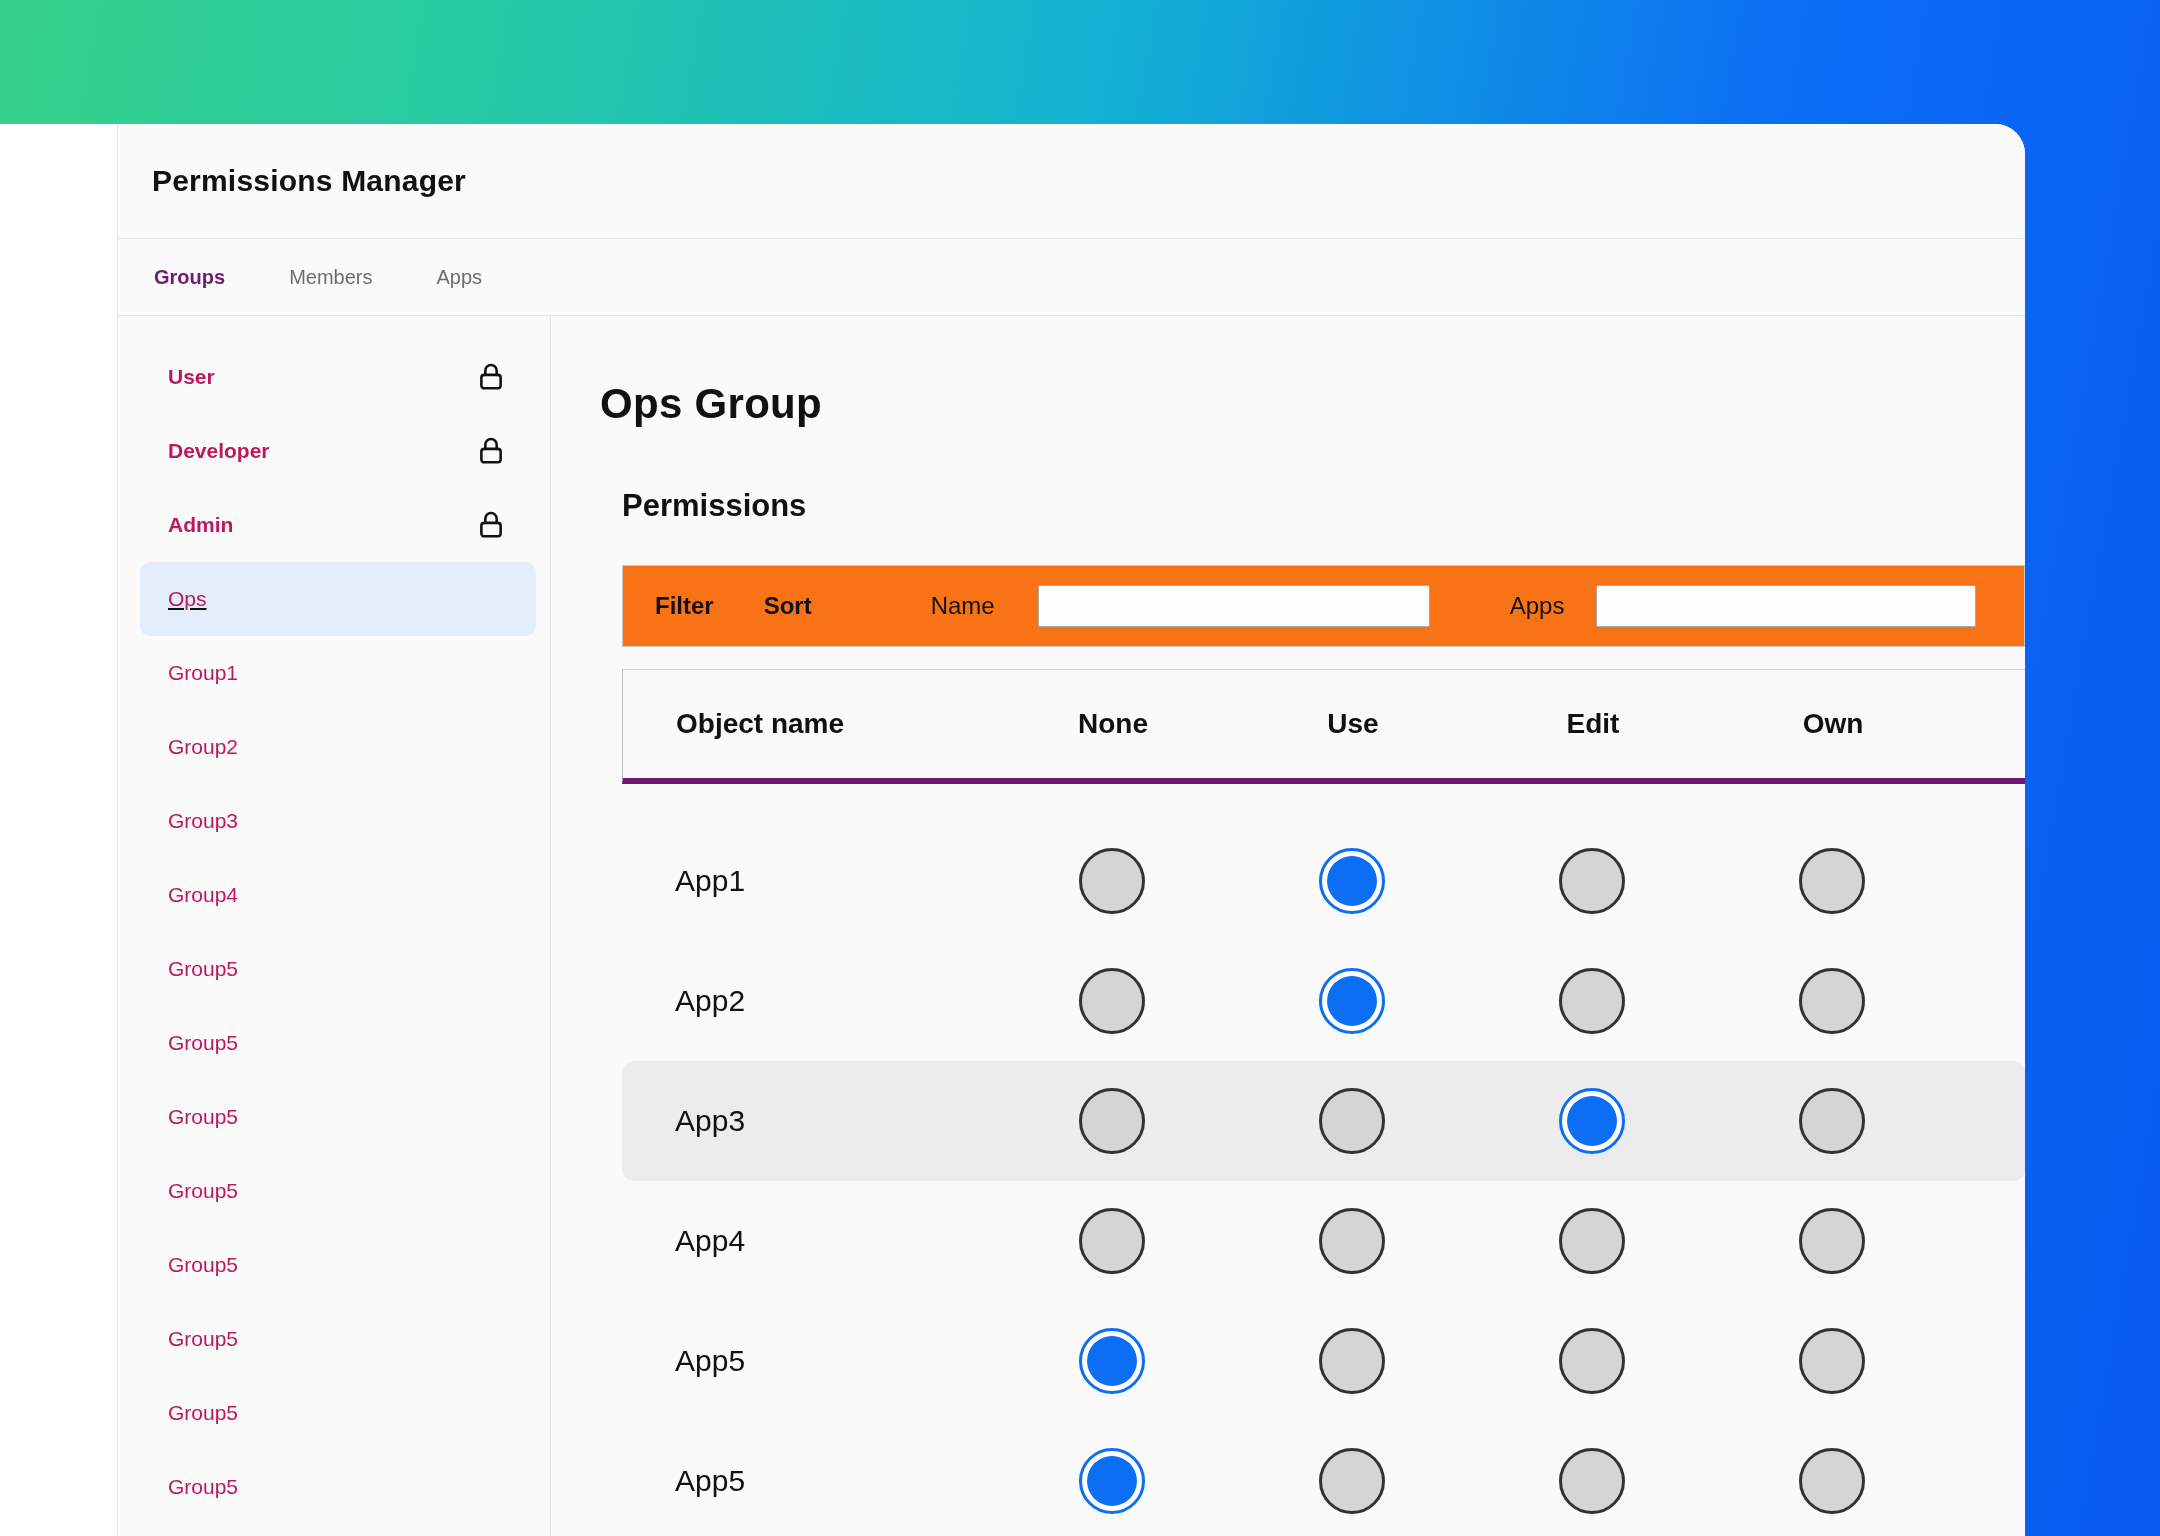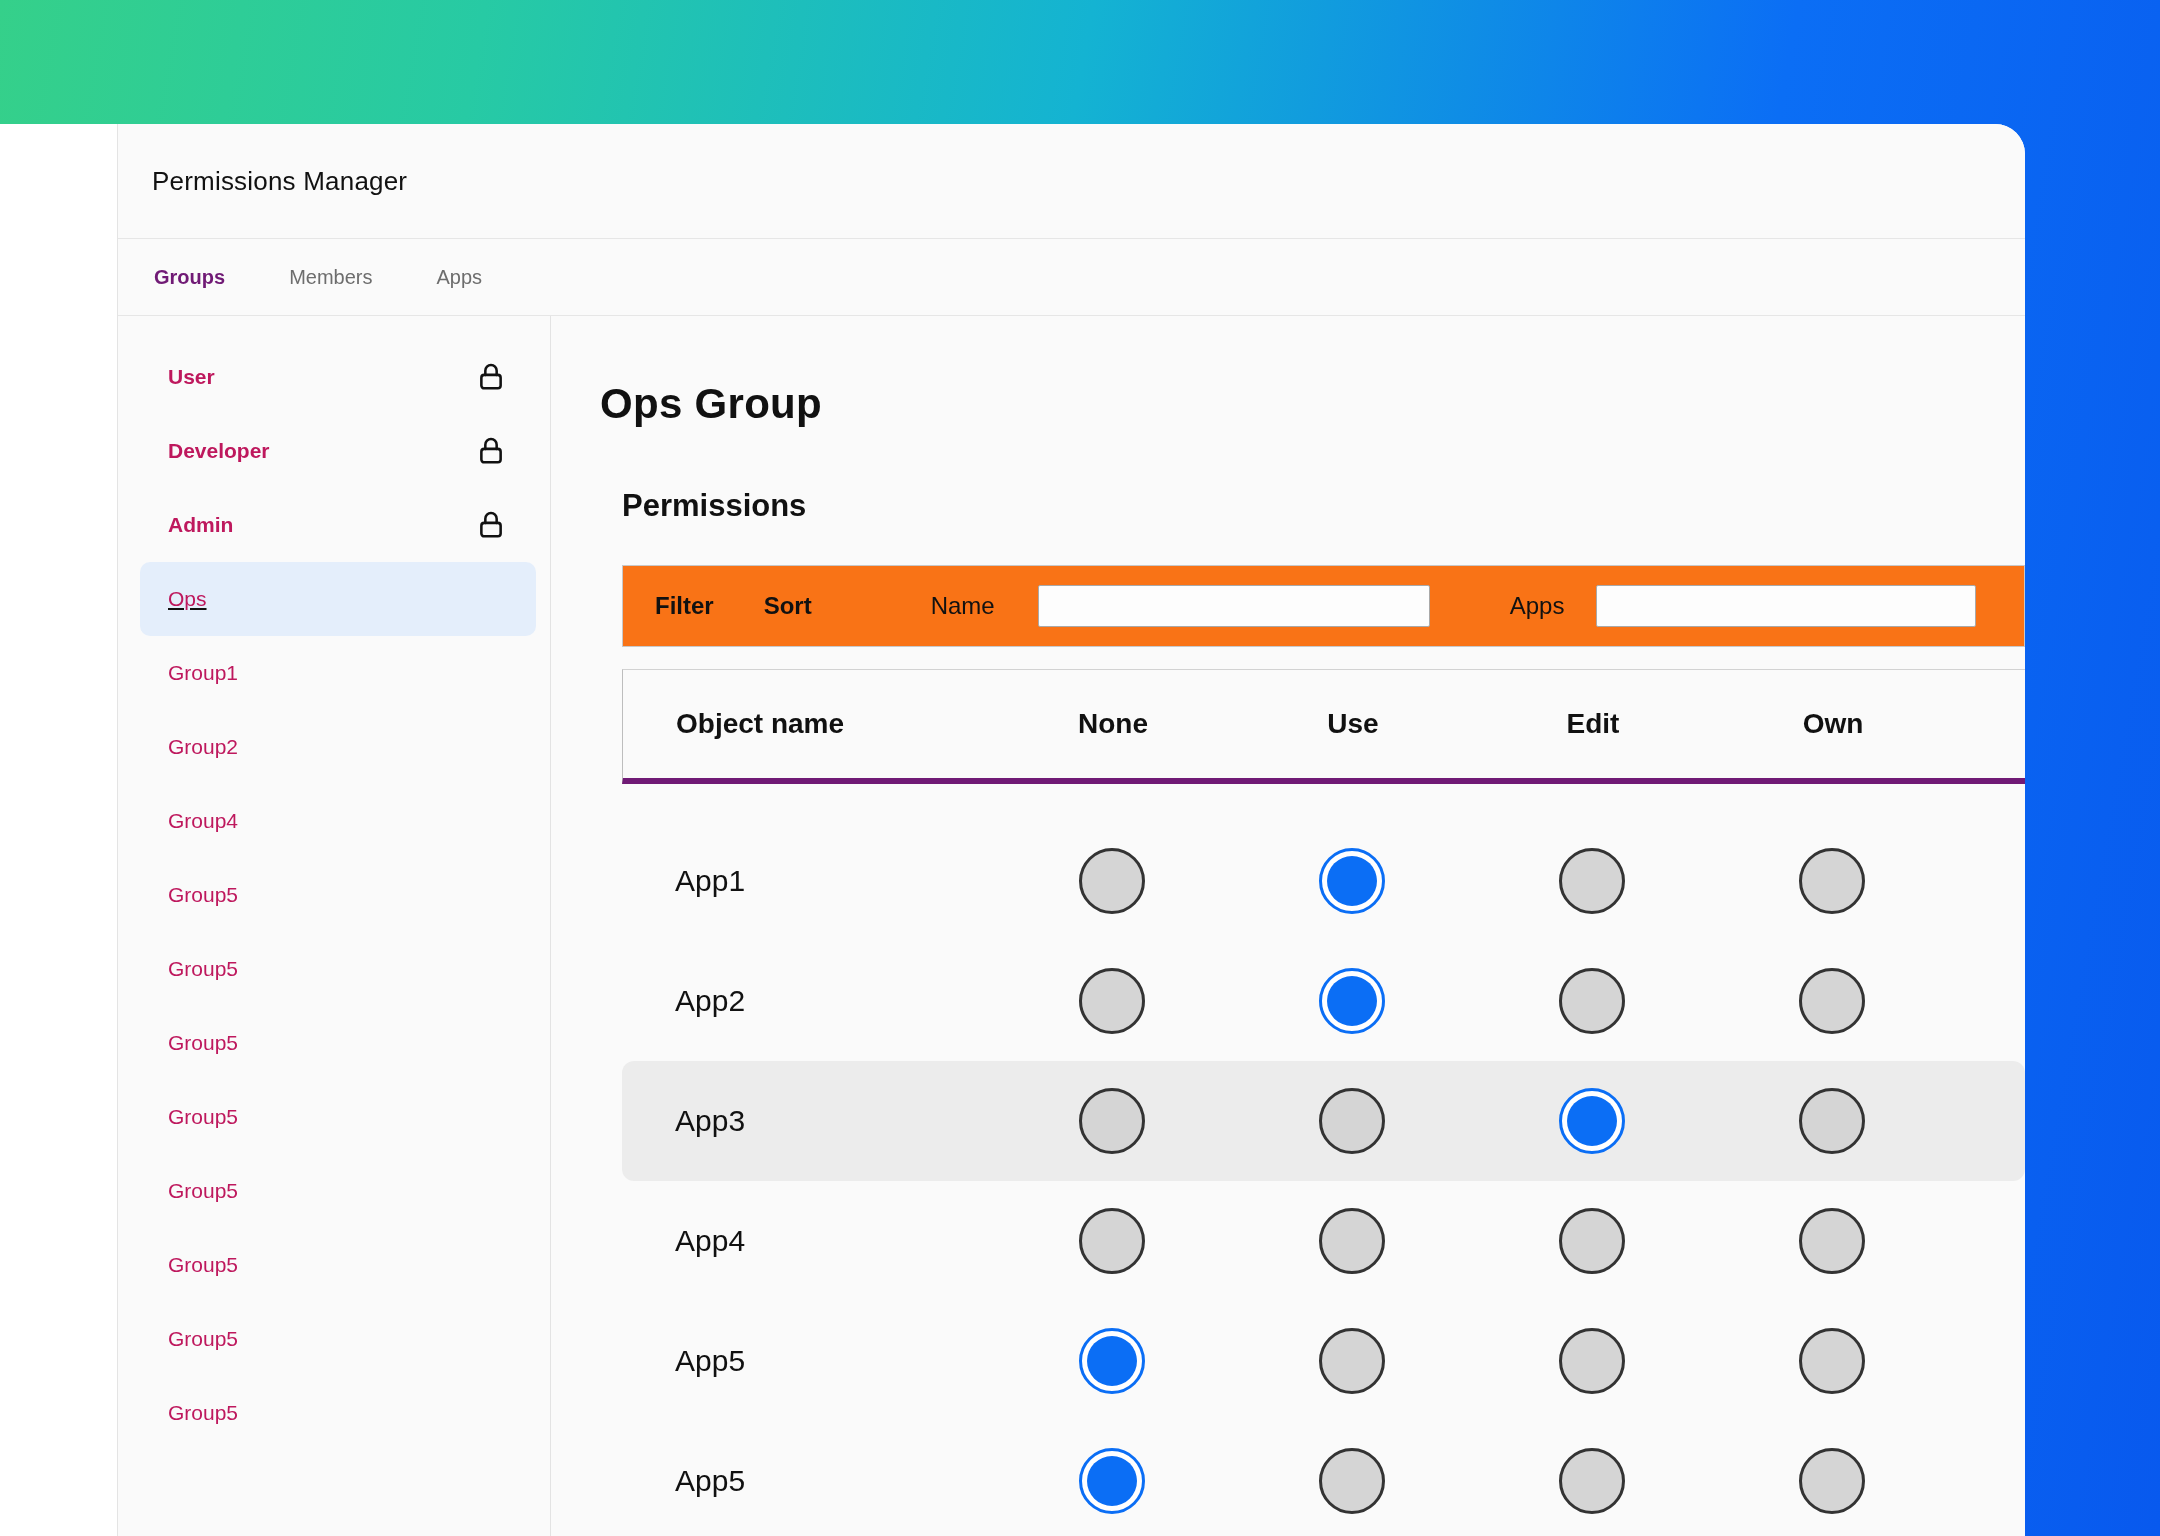--- a/index.html
+++ b/index.html
@@ -16,21 +16,21 @@
     position:absolute;left:0;top:124px;width:2025px;bottom:0;
     background:#ffffff;border-top-right-radius:30px;
   }
   .card{
     position:absolute;left:117px;top:124px;width:1908px;bottom:0;
     background:#fafafa;border-left:1px solid #e4e4e4;border-top-right-radius:30px;
     display:flex;flex-direction:column;box-sizing:border-box;
   }
   
   .card-header{height:114px;flex:0 0 114px;display:flex;align-items:center;padding-left:34px;border-bottom:1px solid #e6e6e6;}
-  .app-title{font-size:26px;font-weight:400;margin:0;letter-spacing:.2px;}
+  .app-title{font-size:30px;font-weight:700;margin:0;letter-spacing:.2px;}
   
   .tab-bar{height:76px;flex:0 0 76px;display:flex;align-items:center;padding-left:36px;gap:64px;border-bottom:1px solid #e6e6e6;}
   .tab{font-size:20px;color:#6d6d6d;font-weight:500;cursor:pointer;}
   .tab.active{color:#701a75;font-weight:700;}
   
   .body-row{flex:1;display:flex;min-height:0;}
   .sidebar{width:433px;flex:0 0 433px;border-right:1px solid #e3e3e3;padding-top:24px;box-sizing:border-box;}
   .side-item{
     height:74px;margin:0 14px 0 22px;display:flex;align-items:center;
     padding:0 28px;border-radius:10px;font-size:21px;cursor:pointer;
@@ -134,20 +134,24 @@
           </div>
           <div class="side-item">
             <span class="side-label">Group1</span>
 
           </div>
           <div class="side-item">
             <span class="side-label">Group2</span>
 
           </div>
           <div class="side-item">
+            <span class="side-label">Group3</span>
+
+          </div>
+          <div class="side-item">
             <span class="side-label">Group4</span>
 
           </div>
           <div class="side-item">
             <span class="side-label">Group5</span>
 
           </div>
           <div class="side-item">
             <span class="side-label">Group5</span>
 

